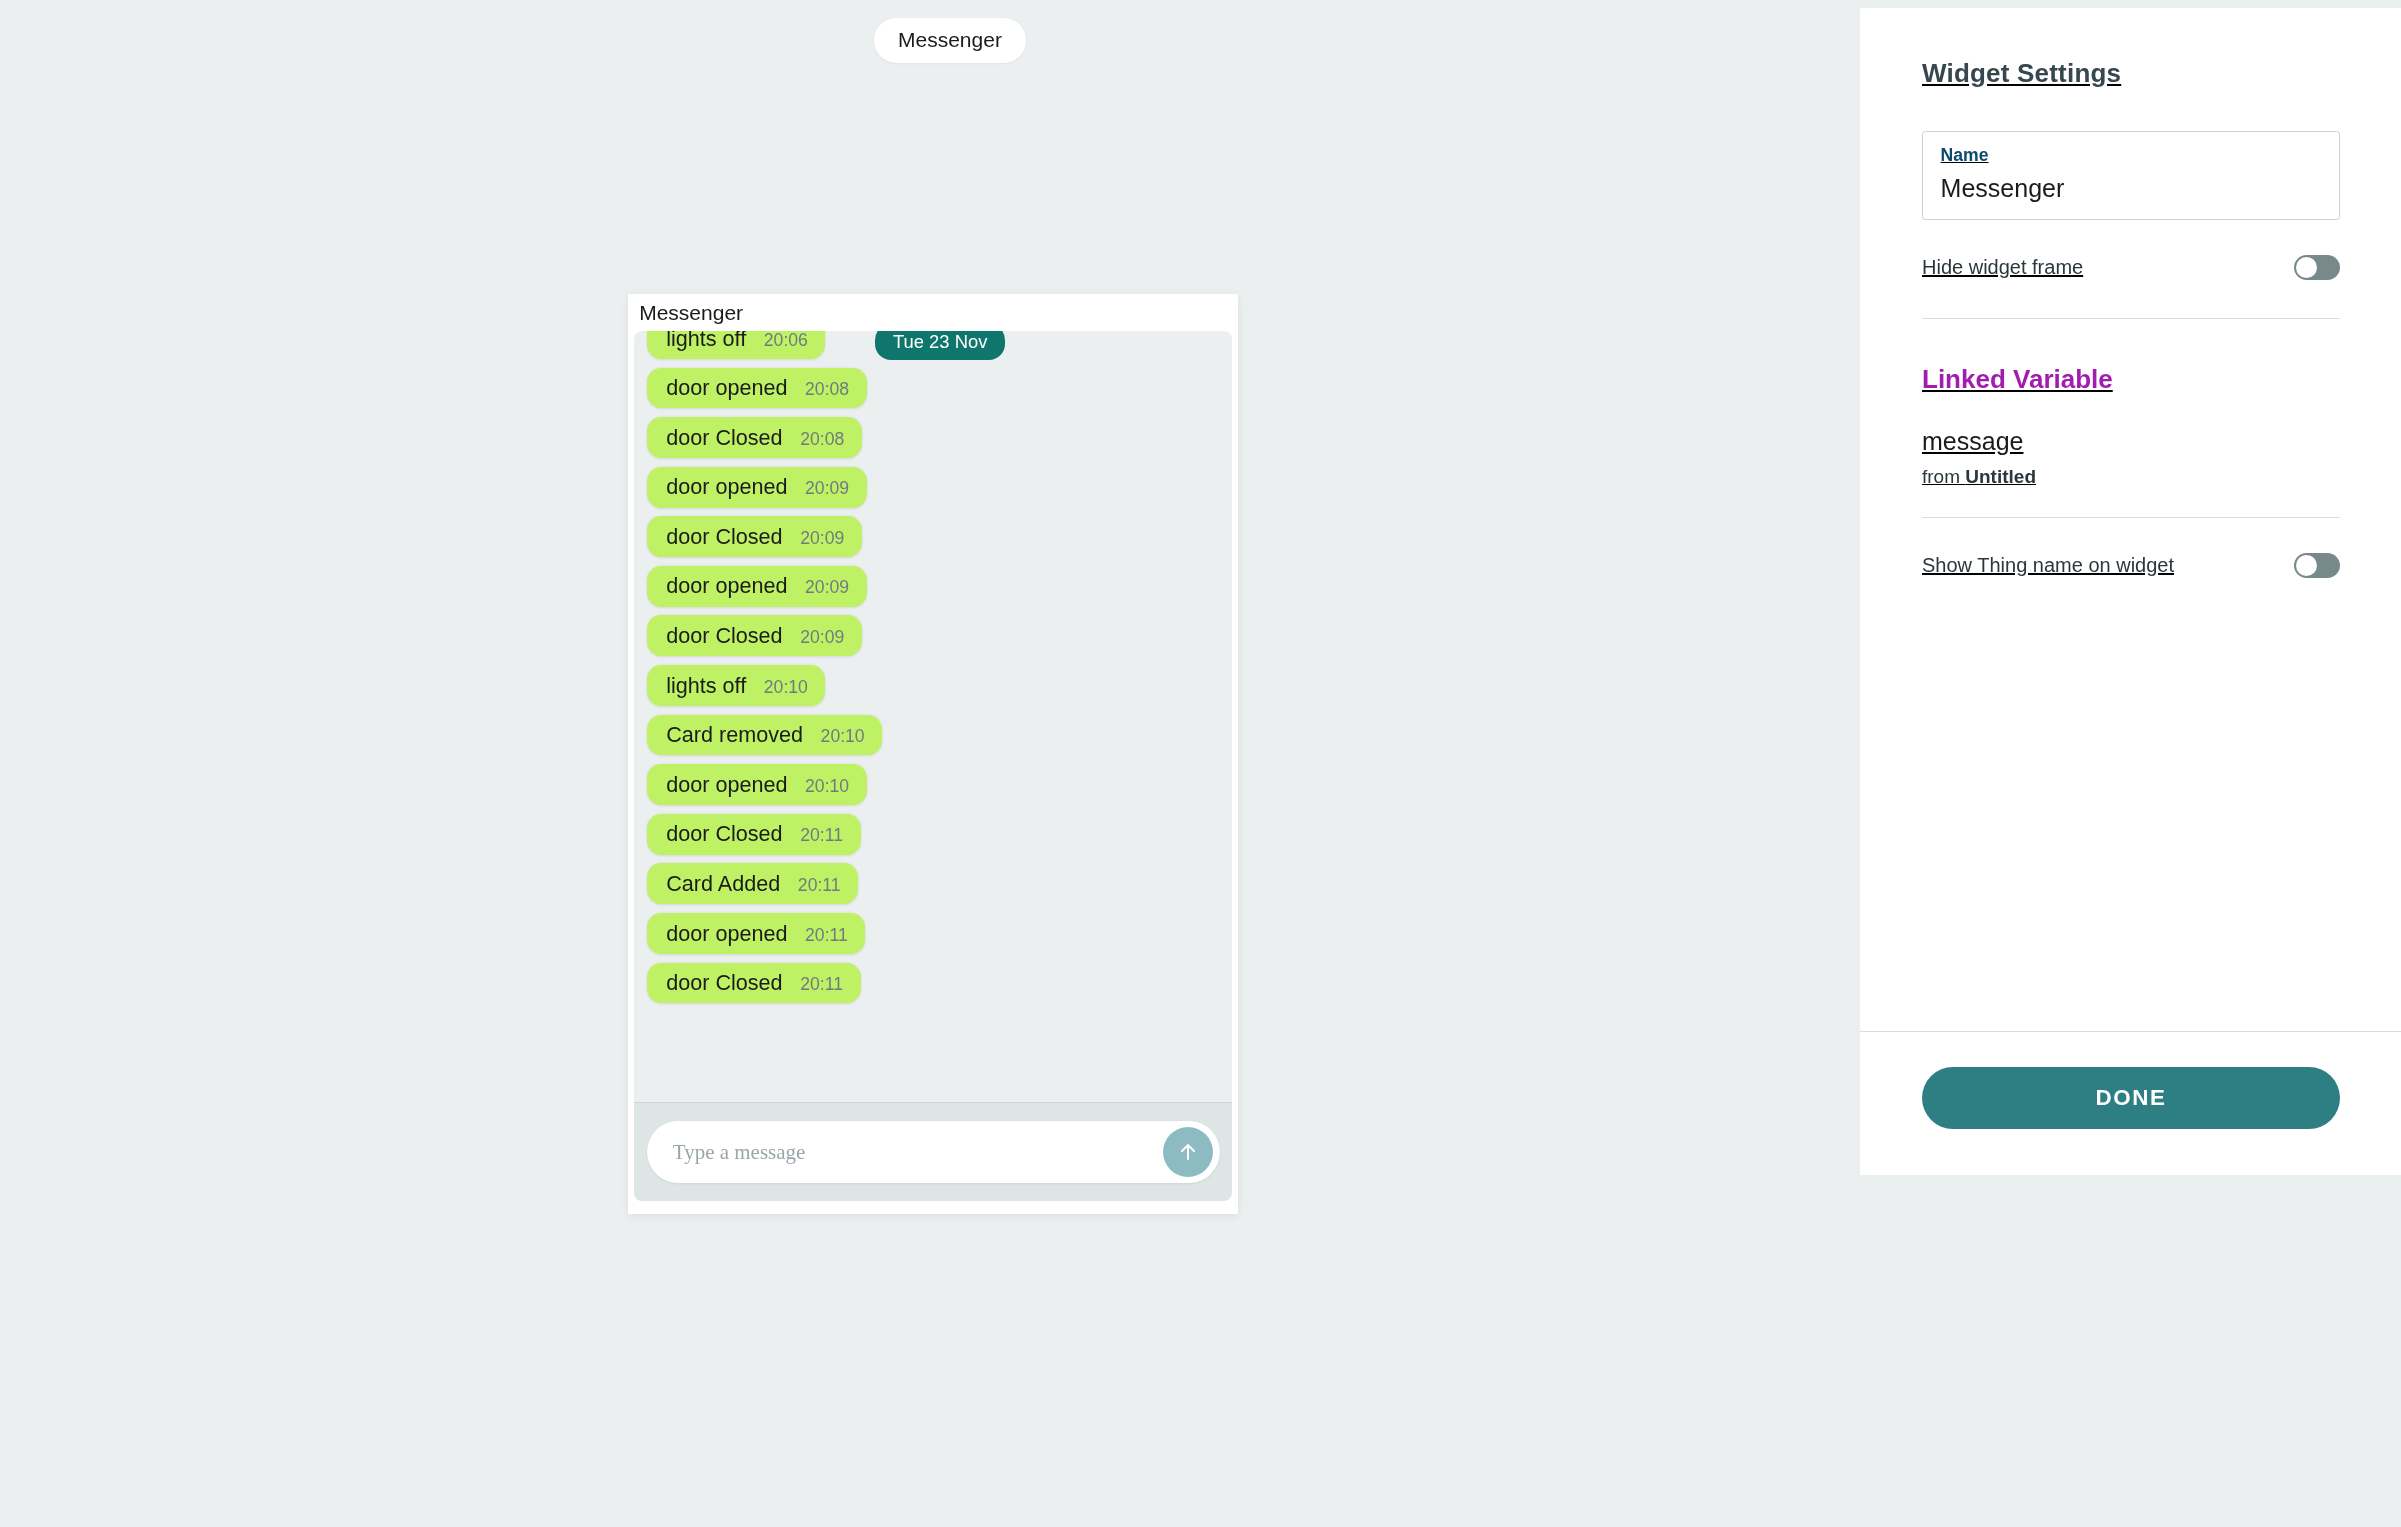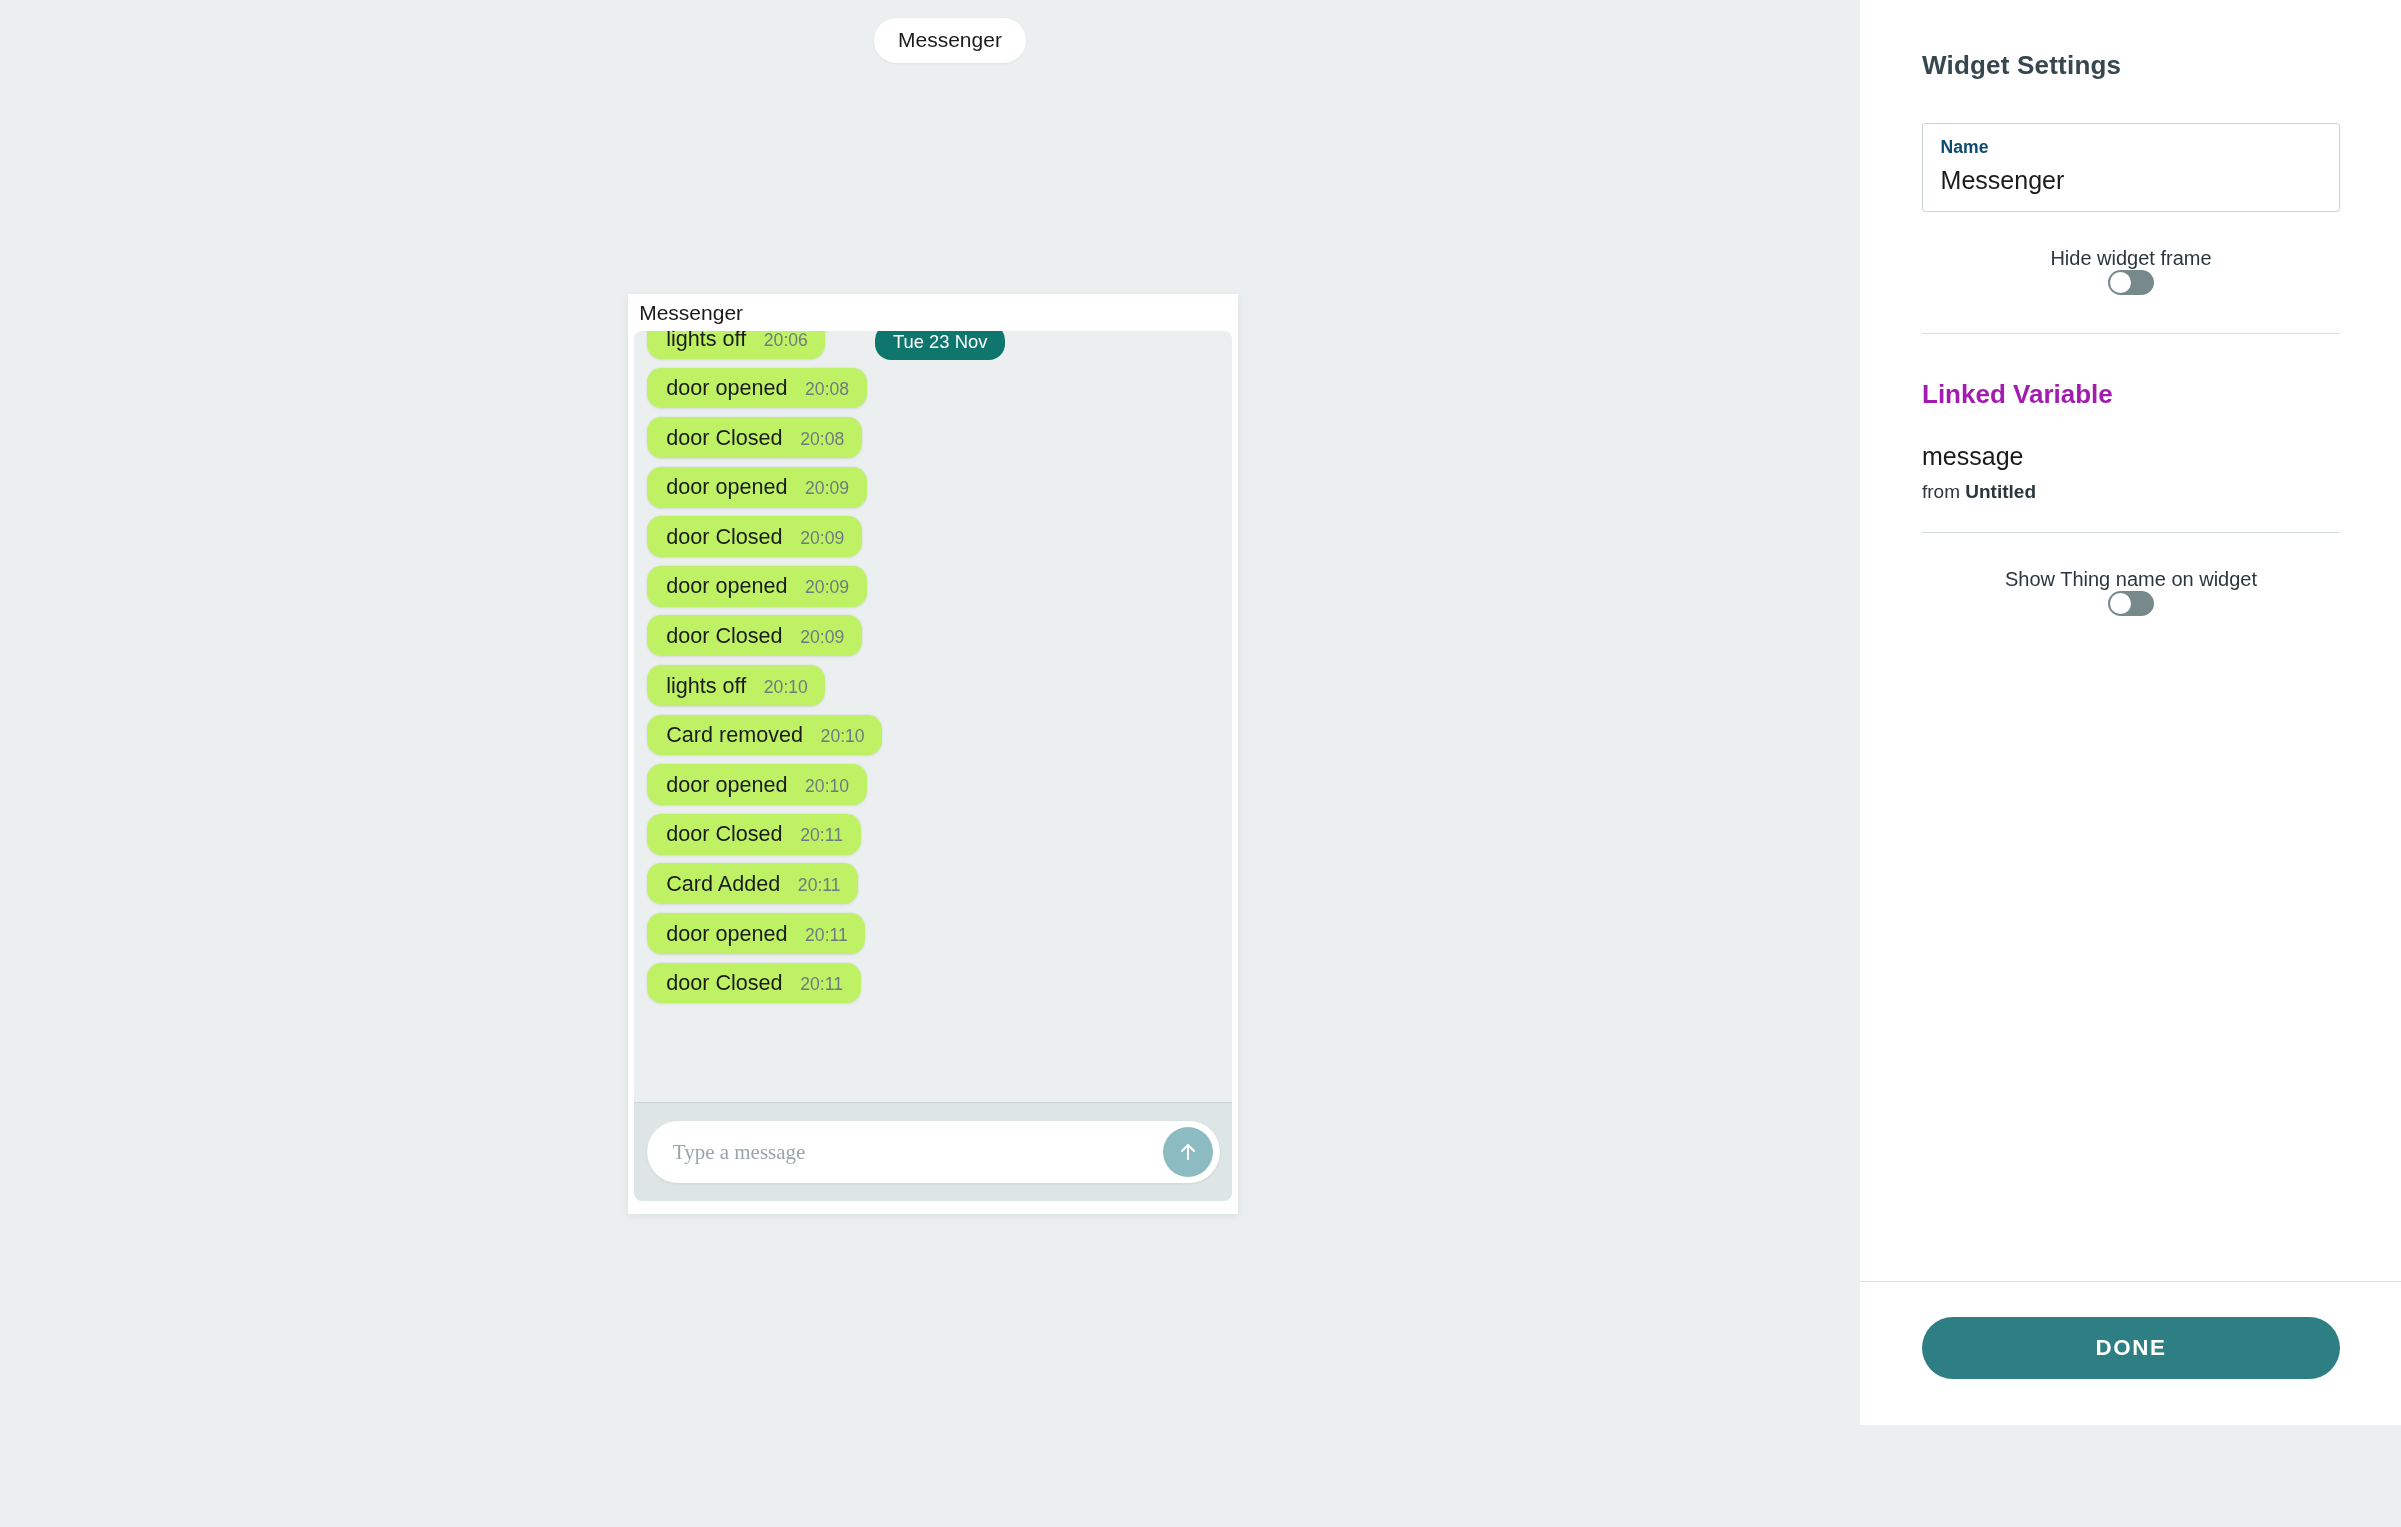--- a/index.html
+++ b/index.html
@@ -193,26 +193,27 @@
     display: flex;
     align-items: center;
     justify-content: center;
     cursor: pointer;
   }
 
   
   #settings-panel {
     position: absolute;
     left: 1860px;
-    top: 0;
+    top: 8px;
     width: 542px;
-    height: 1425px;
+    height: 1167px;
     background: #ffffff;
     display: flex;
     flex-direction: column;
+    text-decoration: underline;
   }
 
   .panel-section { padding: 0 62px; }
 
   #panel-title {
     margin-top: 50px;
     font-size: 26px;
     font-weight: bold;
     color: #37474f;
     letter-spacing: 0.2px;
@@ -238,21 +239,20 @@
     font-family: "Liberation Sans", sans-serif;
     font-size: 25px;
     color: #1b1b1b;
   }
 
   .toggle-row {
     display: flex;
     align-items: center;
     justify-content: space-between;
     margin-top: 35px;
-    flex-direction: column;
   }
   .toggle-label { font-size: 20px; color: #2b373c; }
 
   .toggle {
     position: relative;
     width: 46px;
     height: 25.6px;
     border-radius: 12.8px;
     background: #78898c;
     flex: none;

